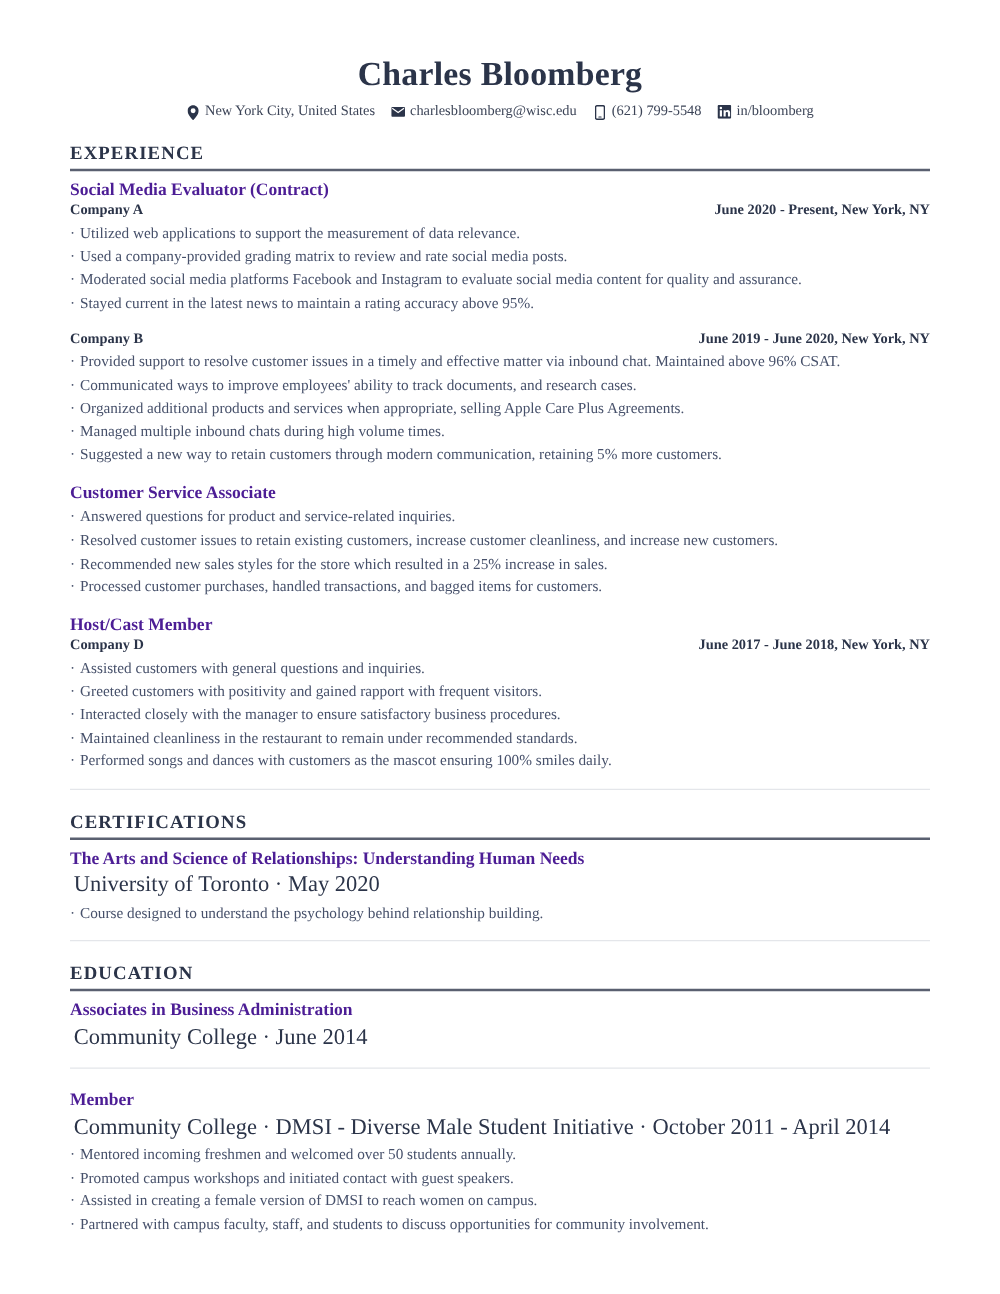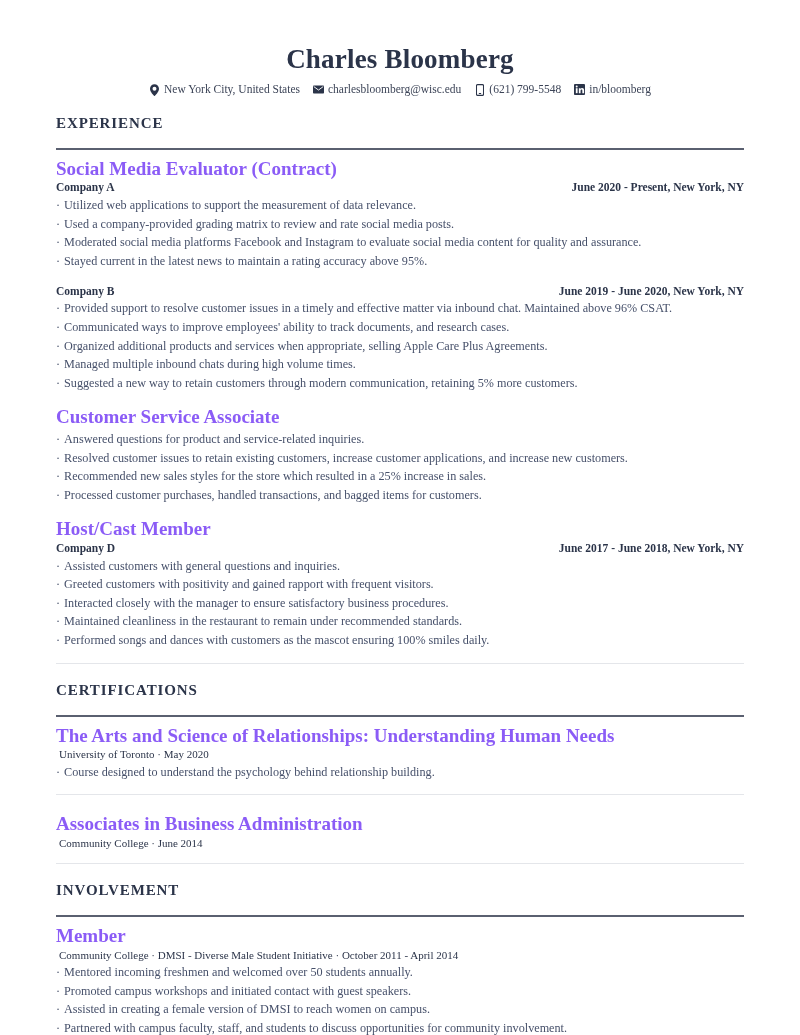--- a/index.html
+++ b/index.html
@@ -63,57 +63,57 @@
 
   
   .section { margin-top: 17px; }
   .section:first-of-type { margin-top: 19px; }
   .section-title {
     font-size: 15px;
     font-weight: bold;
     color: #2b3449;
     letter-spacing: 0.9px;
     line-height: 1.2;
-    padding-bottom: 16px;
+    padding-bottom: 3px;
     border-bottom: 2px solid #5a6070;
     margin: 0 0 7px 0;
   }
   .section-sep {
     border: none;
     border-top: 1px solid #e4e6ea;
     margin: 13px 0 0 0;
     height: 0;
   }
 
   
   .entry { margin-bottom: 13px; }
   .entry:last-child { margin-bottom: 0; }
   .entry-title {
-    font-size: 19px;
-    font-weight: bold;
-    color: #8b5cf6;
+    font-size: 14px;
+    font-weight: bold;
+    color: #4c1d95;
     line-height: 1.25;
     margin: 0;
   }
   .entry-row {
     display: flex;
     justify-content: space-between;
     align-items: baseline;
     gap: 14px;
     line-height: 1.3;
   }
   .entry-subtitle {
     font-size: 11.5px;
     font-weight: bold;
     color: #2b3449;
     white-space: nowrap;
   }
   .entry-subtitle.regular {
     font-weight: normal;
-    font-size: 11px;
+    font-size: 18px;
     padding-left: 3px;
   }
   .entry-meta {
     font-size: 11.5px;
     font-weight: bold;
     color: #2b3449;
     text-align: right;
     white-space: nowrap;
   }
   .bullets { margin: 1px 0 0 0; padding: 0; list-style: none; }
@@ -240,21 +240,21 @@
 
     <div class="entry">
       <div class="entry-title">Customer Service Associate</div>
       <ul class="bullets">
         <li class="bullet">
             <span class="bullet-dot">·</span>
             <span class="bullet-text">Answered questions for product and service-related inquiries.</span>
           </li>
         <li class="bullet">
             <span class="bullet-dot">·</span>
-            <span class="bullet-text">Resolved customer issues to retain existing customers, increase customer applications, and increase new customers.</span>
+            <span class="bullet-text">Resolved customer issues to retain existing customers, increase customer cleanliness, and increase new customers.</span>
           </li>
         <li class="bullet">
             <span class="bullet-dot">·</span>
             <span class="bullet-text">Recommended new sales styles for the store which resulted in a 25% increase in sales.</span>
           </li>
         <li class="bullet">
             <span class="bullet-dot">·</span>
             <span class="bullet-text">Processed customer purchases, handled transactions, and bagged items for customers.</span>
           </li>
       </ul>
@@ -305,32 +305,32 @@
             <span class="bullet-dot">·</span>
             <span class="bullet-text">Course designed to understand the psychology behind relationship building.</span>
           </li>
       </ul>
     </div>
   </div>
 
   <hr class="section-sep">
 
   <div class="section">
+    <h2 class="section-title">EDUCATION</h2>
     <div class="entry">
       <div class="entry-title">Associates in Business Administration</div>
       <div class="entry-row">
         <span class="entry-subtitle regular">Community College ·  June 2014</span>
       </div>
     </div>
   </div>
 
   <hr class="section-sep">
 
   <div class="section">
-    <h2 class="section-title">INVOLVEMENT</h2>
     <div class="entry">
       <div class="entry-title">Member</div>
       <div class="entry-row">
         <span class="entry-subtitle regular">Community College ·  DMSI - Diverse Male Student Initiative ·  October 2011 - April 2014</span>
       </div>
       <ul class="bullets">
         <li class="bullet">
             <span class="bullet-dot">·</span>
             <span class="bullet-text">Mentored incoming freshmen and welcomed over 50 students annually.</span>
           </li>

